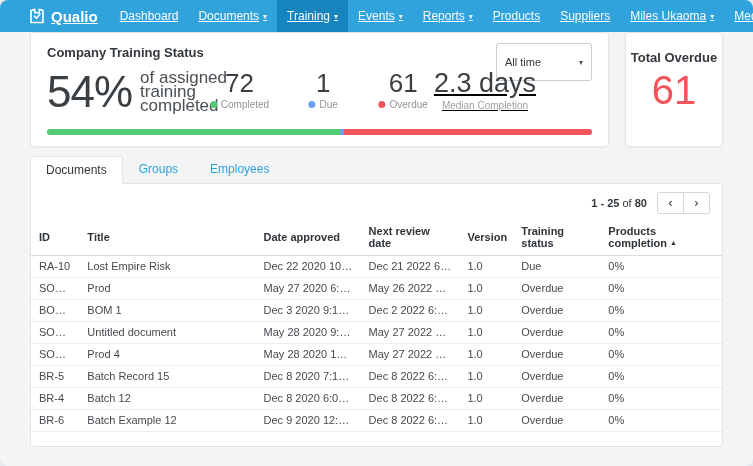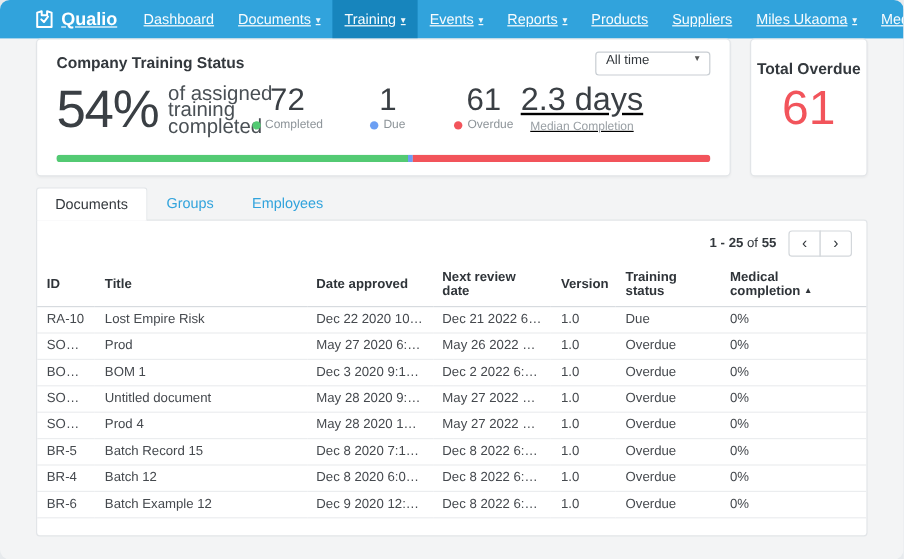--- a/index.html
+++ b/index.html
@@ -24,23 +24,23 @@
   .page-title { padding:11px 30px 8px; font-size:20px; color:#3d4247; font-weight:500; }
 
   
   .cards-row { display:flex; gap:16px; margin:0 30px; }
   .card { background:#fff; border:1px solid var(--card_border,#e2e5e8);
           border-radius:4px; box-shadow:0 1px 2px rgba(0,0,0,.04); }
   .status-card { flex:1; position:relative; padding:12px 16px 11px; }
   .card-top { position:relative; height:24px; }
   .card-heading, .events-heading { font-size:13px; font-weight:bold; color:#33383d; }
   .events-heading { position:absolute; left:0; right:0; top:0; text-align:center; }
-  .select-wrap { position:absolute; right:0; top:-2px; width:96px; height:20px;
+  .select-wrap { position:absolute; right:0; top:-2px; width:96px; height:38px;
                  border:1px solid #c9ced3; border-radius:3px; background:#fff;
-                 font-size:11px; color:#33383d; display:flex; 
+                 font-size:11px; color:#33383d; display:flex; align-items:center;
                  justify-content:space-between; padding:0 8px; cursor:pointer;margin-left:48px; }
   .select-caret { font-size:8px; color:#555; }
   .card-mid { position:relative; height:52px; }
   .pct-block { display:flex; align-items:center; gap:8px; }
   .pct-value { font-size:44px; line-height:46px; color:#3a3f44; letter-spacing:-1px; }
   .pct-caption { font-size:17px; color:#4a5055; width:112px; line-height:14px; }
   .stats { position:absolute; left:50%; top:0; transform:translateX(-50%);
            display:flex; gap:28px; }
   .stat { text-align:center; min-width:52px; }
   .stat-value { font-size:26px; line-height:28px; color:#3a3f44; }
@@ -205,21 +205,21 @@
     <div class="tab active">Documents</div>
     <div class="tab">Groups</div>
     <div class="tab">Employees</div>
   </div>
 
   <div class="panel">
     <div class="pagination">
       <span class="pag-text">
         <b>1 - 25</b>
         <span>of</span>
-        <b>55</b>
+        <b>80</b>
       </span>
       <div class="pager">
         <button><span>‹</span></button>
         <button><span>›</span></button>
       </div>
     </div>
     <table>
       <colgroup>
         <col style="width:7%">
           <col style="width:25.5%">
@@ -231,21 +231,21 @@
       </colgroup>
       <thead>
         <tr>
           <th>ID</th>
           <th>Title</th>
           <th>Date approved</th>
           <th>Next review date</th>
           <th>Version</th>
           <th>Training status</th>
           <th>
-            <span>Medical completion</span><span class="sort-icon">▲</span>
+            <span>Products completion</span><span class="sort-icon">▲</span>
           </th>
         </tr>
       </thead>
       <tbody>
 
           <tr>
             <td>RA-10</td>
             <td>Lost Empire Risk</td>
             <td>Dec 22 2020 10:08 AM</td>
             <td>Dec 21 2022 6:00 PM</td>

